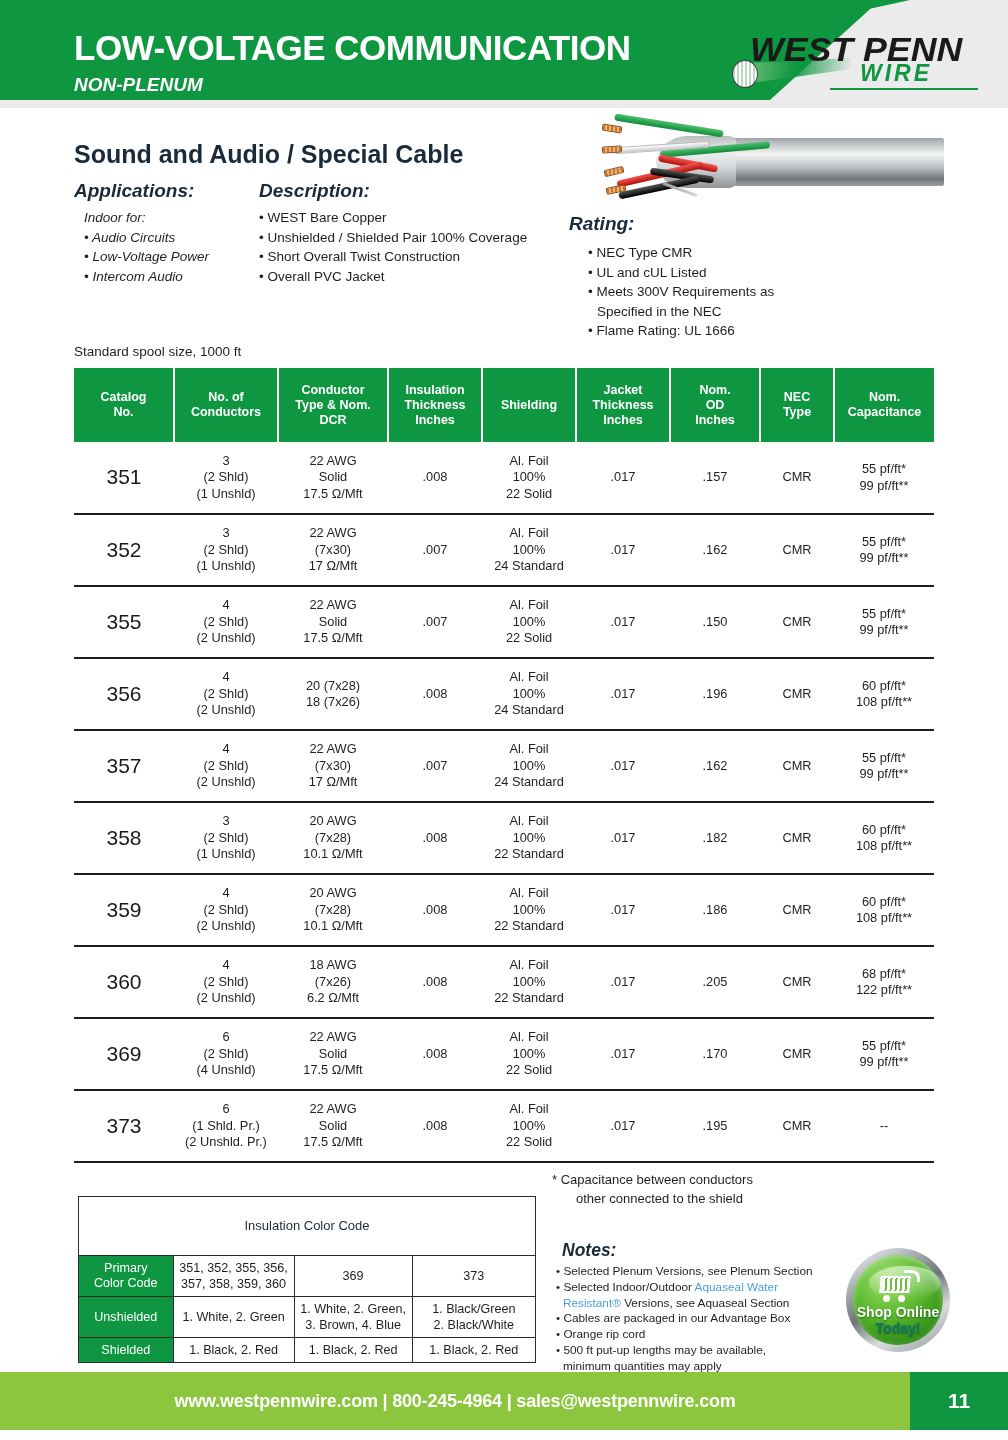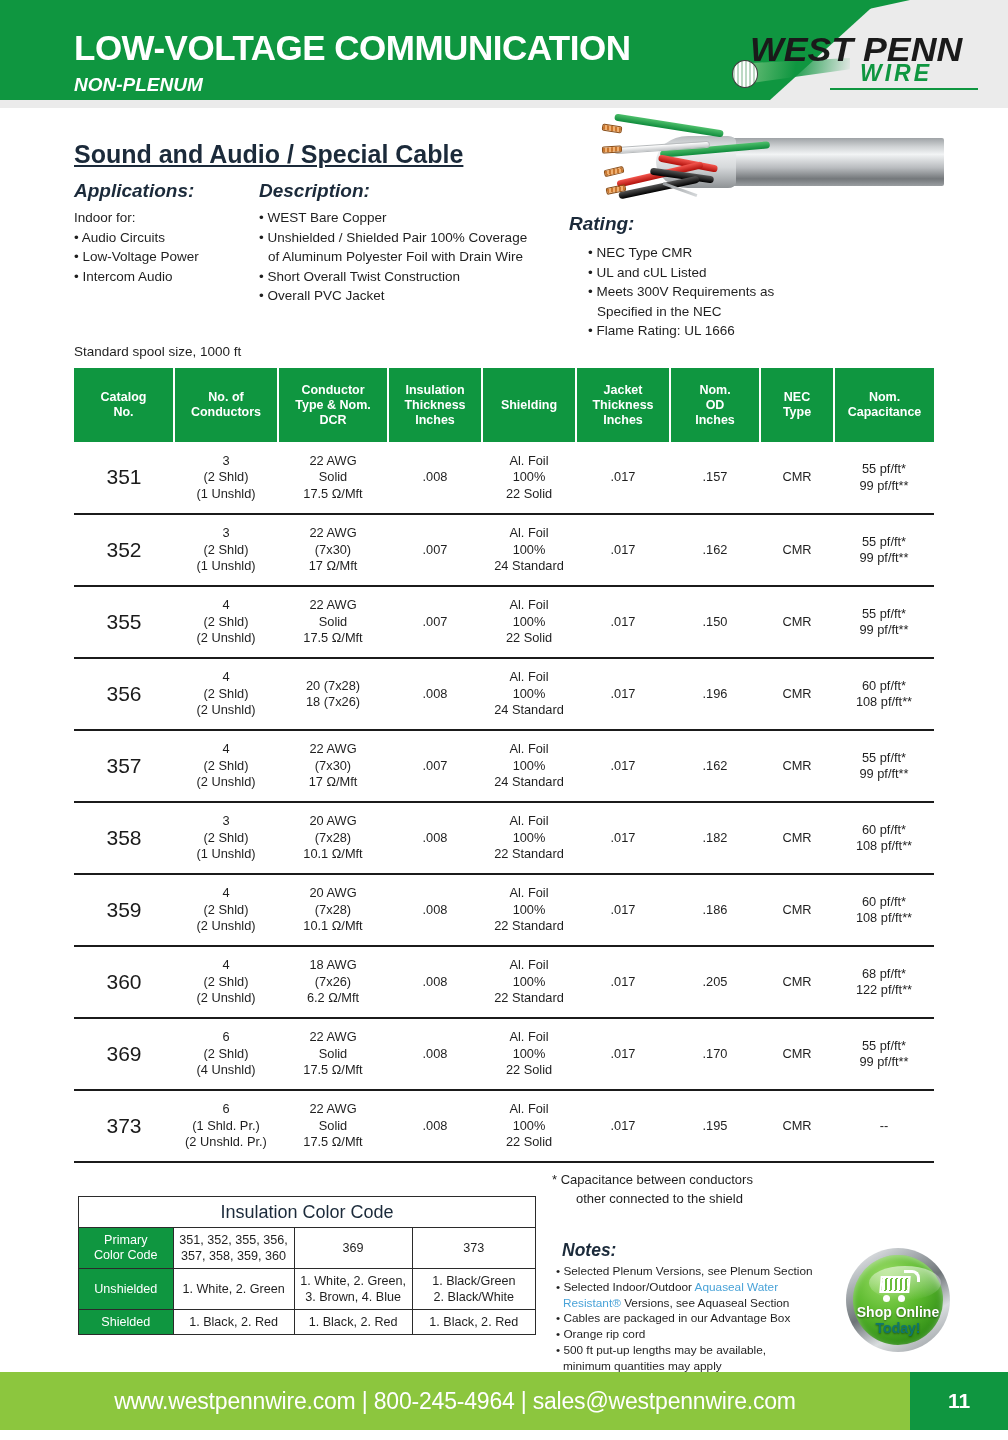--- a/index.html
+++ b/index.html
@@ -76,31 +76,31 @@
   .logo-swoosh {
     position: absolute; left: 28px; top: 28px; width: 100px; height: 28px;
     background: linear-gradient(100deg, #6dbf7a 0%, #0f9640 45%, rgba(15,150,64,0) 100%);
     clip-path: polygon(0 18%, 100% 0, 100% 40%, 0 90%);
     opacity: 0.92;
   }
 
   
   .sec-title {
     position: absolute; left: 74px; top: 140px;
-    font-size: 25px; font-weight: bold; color: #1b2a3a; text-decoration: underline;
+    font-size: 25px; font-weight: bold; color: #1b2a3a;
   }
   .col-head {
     font-size: 19px; font-weight: bold; font-style: italic; color: #1b2a3a;
   }
   .applications-head { position: absolute; left: 74px; top: 180px; }
   .description-head  { position: absolute; left: 259px; top: 180px; }
   .rating-head       { position: absolute; left: 569px; top: 213px; }
 
   .blk { position: absolute; font-size: 13.5px; line-height: 19.5px; color: #1f1f1f; }
-  .applications-body { left: 74px; top: 208px; width: 180px; }
+  .applications-body { left: 84px; top: 208px; width: 180px; font-style: italic; }
   .description-body  { left: 259px; top: 208px; width: 300px; }
   .rating-body       { left: 588px; top: 243px; width: 300px; }
   .blk div { white-space: nowrap; }
   .indent { padding-left: 9px; }
 
   
   .cable-photo { position: absolute; left: 596px; top: 116px; width: 348px; height: 92px; }
   .cable-jacket {
     position: absolute; left: 100px; top: 22px; width: 248px; height: 48px;
     background: linear-gradient(180deg,#9fa3a6 0%, #cfd2d4 18%, #f2f4f5 34%, #b9bcbf 62%, #74787b 85%, #9a9ea1 100%);
@@ -167,21 +167,21 @@
     position: absolute; left: 78px; top: 1196px; width: 458px;
     border-collapse: collapse;
   }
   .cctable td, .cctable th {
     border: 1.5px solid #2b2b2b;
     font-size: 12.6px; line-height: 16px;
     text-align: center; vertical-align: middle; padding: 4px 3px;
     color: #1f1f1f;
   }
   .cctable .cc-title {
-    font-size: 18px; font-weight: normal; color:#1b2a3a; padding: 7px 0; border-bottom:1.5px solid #2b2b2b;
+    font-size: 13px; font-weight: normal; color:#1b2a3a; padding: 21px 0; border-bottom:1.5px solid #2b2b2b;
   }
   .cctable .cc-label {
     background: #0f9640; color: #ffffff; font-weight: normal; width: 98px;
     font-size: 12.6px; line-height: 15px;
   }
 
   
   .footnotes { position: absolute; left: 552px; top: 1170px; width: 400px;
     font-size: 13px; line-height: 19px; color: #1f1f1f; }
   .footnotes .fn-ind { padding-left: 24px; }
@@ -227,21 +227,21 @@
   .shop-t2 { position: absolute; left: 0; top: 72px; width: 104px; text-align: center;
     color: #0f766e; font-size: 14px; font-weight: bold; text-shadow: 0 1px 2px rgba(0,0,0,.45); }
 
   
   .footer { position: absolute; left: 0; top: 1372px; width: 1008px; height: 58px; }
   .footer-bar { position: absolute; left: 0; top: 0; width: 910px; height: 58px; background: #8cc63e; }
   .footer-page { position: absolute; left: 910px; top: 0; width: 98px; height: 58px; background: #0f9640; }
   .footer-text {
     position: absolute; left: 0; top: 0; width: 910px; height: 58px;
     display: flex; align-items: center; justify-content: center;
-    color: #ffffff; font-size: 23px; font-weight: normal; letter-spacing: -0.2px;
+    color: #ffffff; font-size: 18px; font-weight: bold; letter-spacing: -0.2px;
   }
   .footer-num {
     position: absolute; left: 910px; top: 0; width: 98px; height: 58px;
     display: flex; align-items: center; justify-content: center;
     color: #ffffff; font-size: 21px; font-weight: bold;
   }
   .footer-white { position: absolute; left: 0; top: 1430px; width: 1008px; height: 10px; background: #fff; }
 </style>
 </head>
 <body>
@@ -289,21 +289,20 @@
     <div>Indoor for:</div>
     <div>• Audio Circuits</div>
     <div>• Low-Voltage Power</div>
     <div>• Intercom Audio</div>
   </div>
 
   <div class="col-head description-head">Description:</div>
   <div class="blk description-body">
     <div>• WEST Bare Copper</div>
     <div>• Unshielded / Shielded Pair 100% Coverage</div>
-    <div class="indent">of Aluminum Polyester Foil with Drain Wire</div>
     <div>• Short Overall Twist Construction</div>
     <div>• Overall PVC Jacket</div>
   </div>
 
   <div class="col-head rating-head">Rating:</div>
   <div class="blk rating-body">
     <div>• NEC Type CMR</div>
     <div>• UL and cUL Listed</div>
     <div>• Meets 300V Requirements as</div>
     <div class="indent">Specified in the NEC</div>

